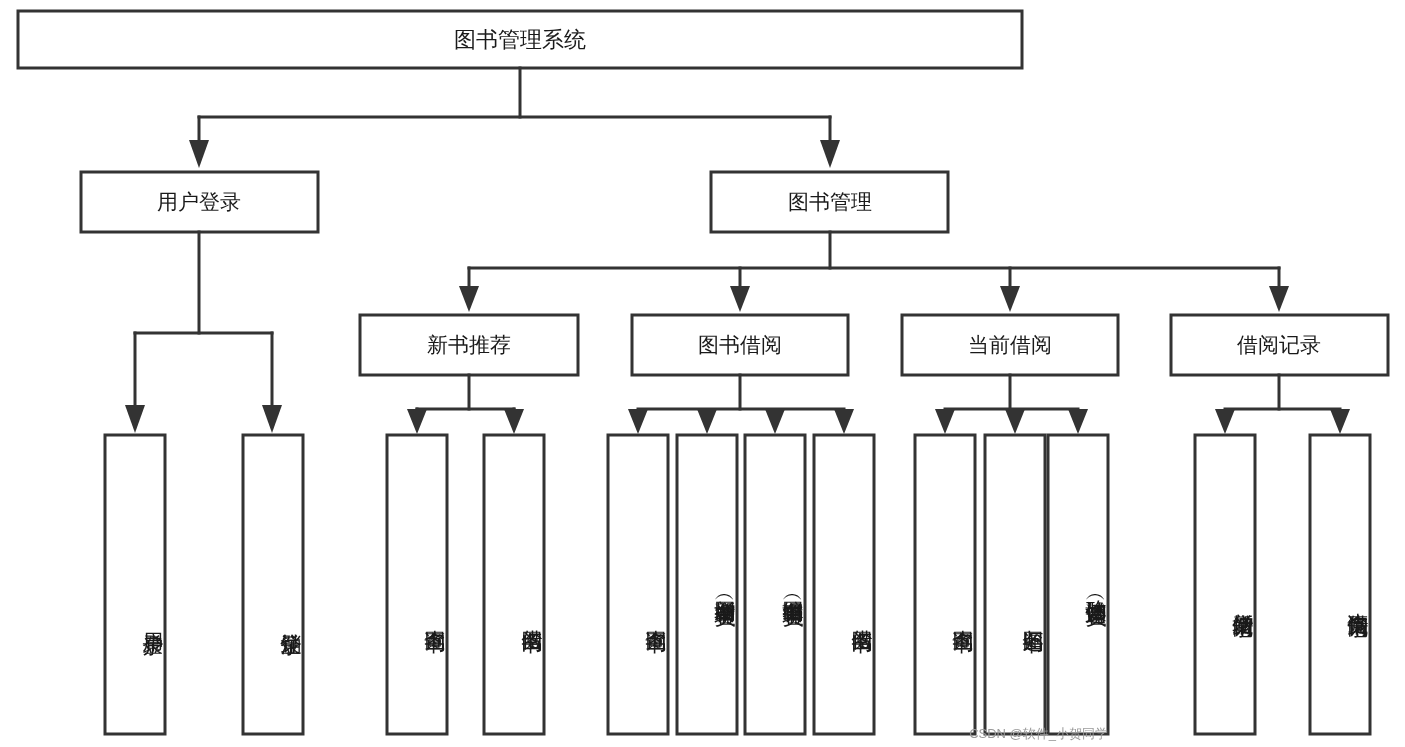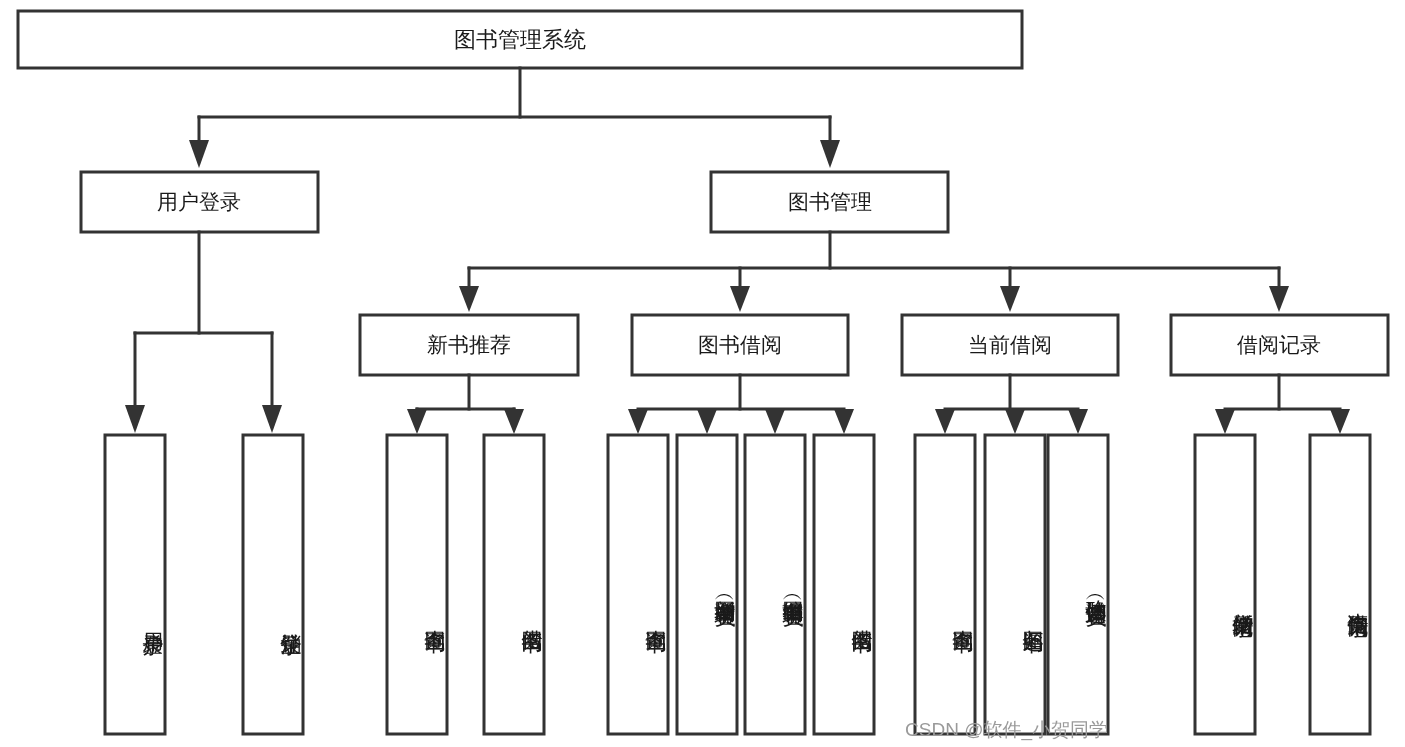--- a/index.html
+++ b/index.html
@@ -70,21 +70,21 @@
     align-items: flex-start;
     justify-content: center;
     letter-spacing: 1px;
     pointer-events: none;
   }
   .watermark {
     position: absolute;
     right: 8px;
     bottom: 4px;
     font-family: "Liberation Sans", "DejaVu Sans", sans-serif;
-    font-size: 19px;
+    font-size: 13px;
     color: #9a9a9a;
     white-space: pre;
   }
 </style>
 </head>
 <body>
 
 <div id="diagram-root">
 
   <svg id="flow-svg" viewBox="0 0 1405 747">

